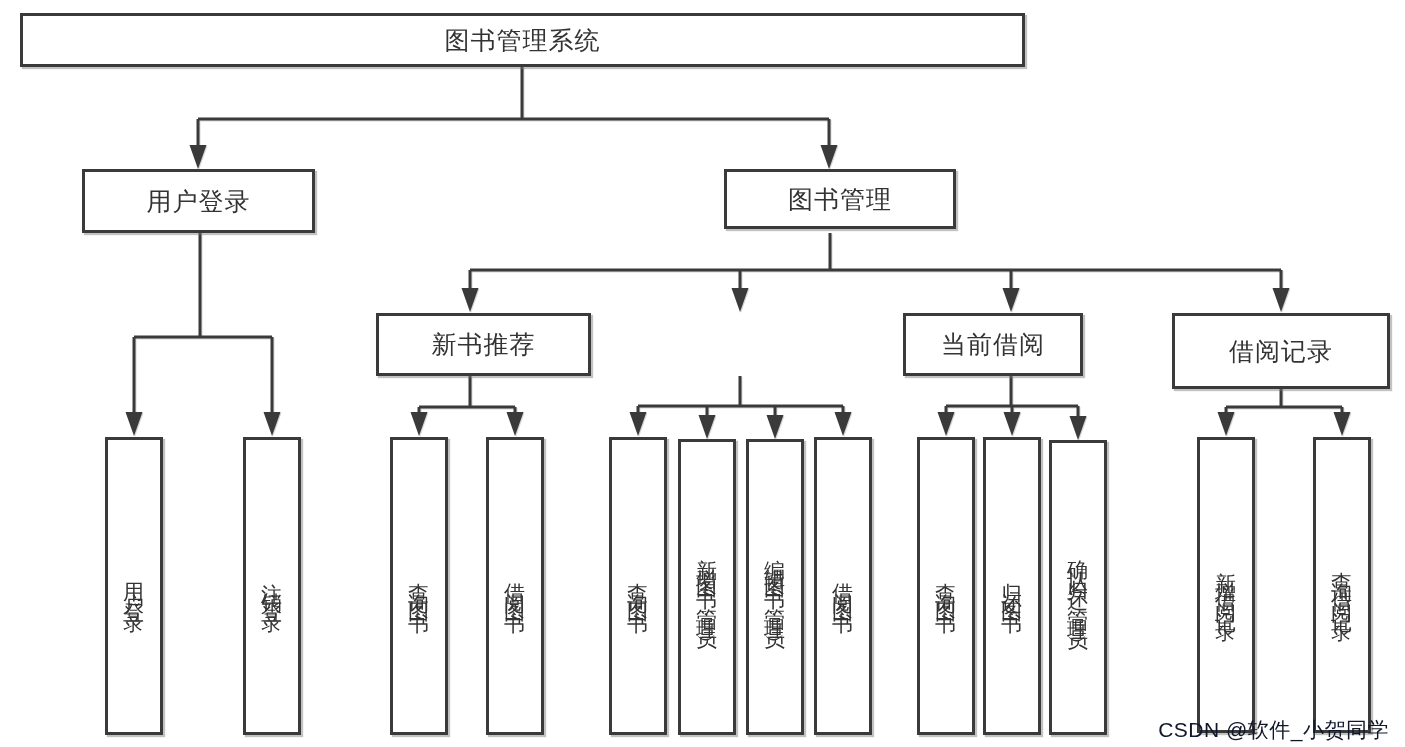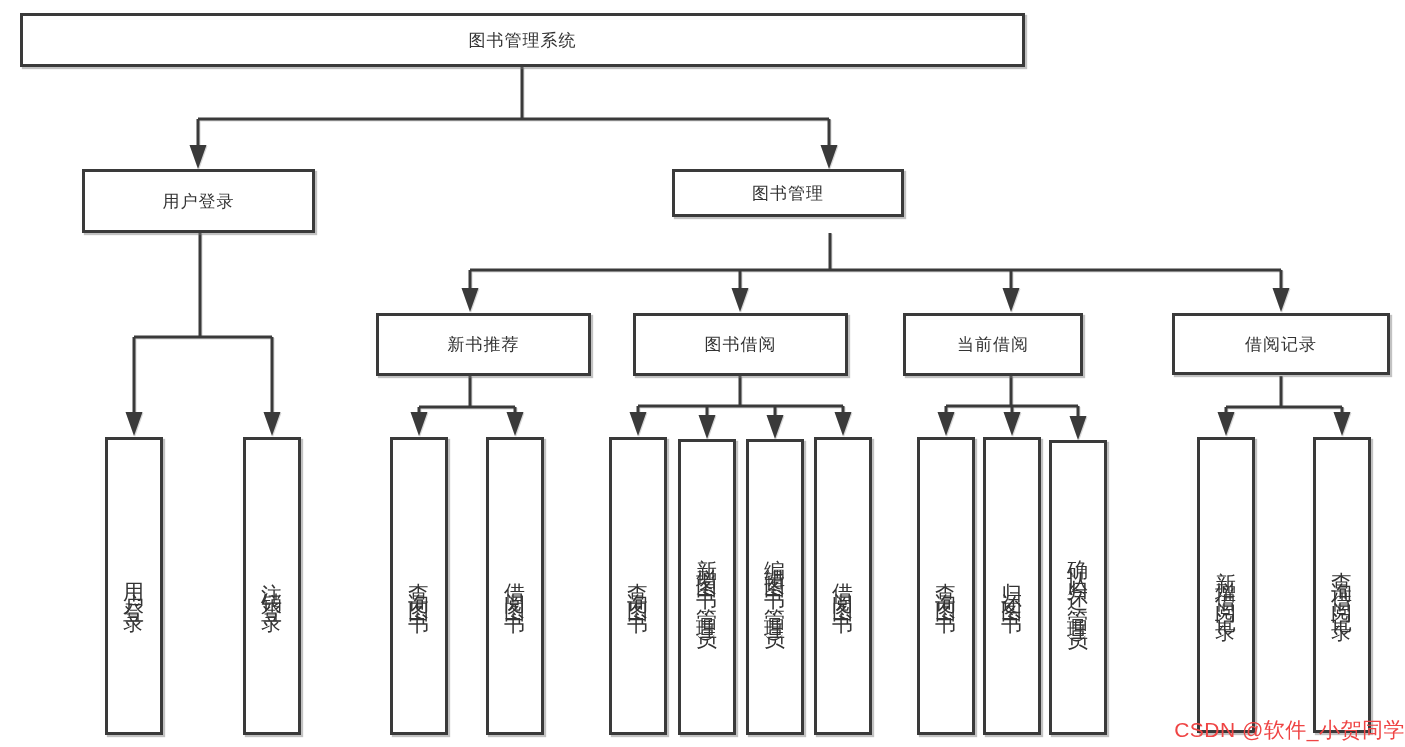--- a/index.html
+++ b/index.html
@@ -36,38 +36,38 @@
     position: absolute;
     box-sizing: border-box;
     background: #ffffff;
     border: 3px solid #3a3a3a;
     box-shadow: 2px 2px 1px rgba(120,120,120,0.45);
     display: flex;
     align-items: center;
     justify-content: center;
   }
   .hbox span {
-    font-size: 17px;
+    font-size: 25px;
     letter-spacing: 1px;
     white-space: nowrap;
     text-align: right;
   }
   .vbox span {
     writing-mode: vertical-rl;
     font-size: 21px;
     letter-spacing: 10px;
     line-height: 1;
     white-space: nowrap;
   }
   .watermark {
     position: absolute;
     top: 716px;
-    right: 0;
+    right: 16px;
     font-size: 21px;
-    color: #ef4444;
+    color: #0f172a;
     letter-spacing: 0.5px;
     z-index: 10;
     white-space: nowrap;
   }
 </style>
 </head>
 <body>
 
 <div id="canvas">
 
@@ -121,34 +121,31 @@
     </g>
   </svg>
 
   <div class="node hbox" style="left:20px; top:13px; width:1005px; height:54px">
     <span>图书管理系统</span>
   </div>
 
   <div class="node hbox" style="left:82px; top:169px; width:233px; height:64px">
     <span>用户登录</span>
   </div>
-  <div class="node hbox" style="left:672px; top:169px; width:232px; height:48px">
+  <div class="node hbox" style="left:724px; top:169px; width:232px; height:60px">
     <span>图书管理</span>
   </div>
 
   <div class="node hbox" style="left:376px; top:313px; width:215px; height:63px">
     <span>新书推荐</span>
   </div>
-  <div class="node hbox" style="left:633px; top:313px; width:215px; height:63px">
-    <span>图书借阅</span>
-  </div>
   <div class="node hbox" style="left:903px; top:313px; width:180px; height:63px">
     <span>当前借阅</span>
   </div>
-  <div class="node hbox" style="left:1172px; top:313px; width:218px; height:62px">
+  <div class="node hbox" style="left:1172px; top:313px; width:218px; height:76px">
     <span>借阅记录</span>
   </div>
 
   <div class="node vbox" style="left:105px; top:437px; width:58px; height:298px">
     <span>用户登录</span>
   </div>
   <div class="node vbox" style="left:243px; top:437px; width:58px; height:298px">
     <span>注销登录</span>
   </div>
 

